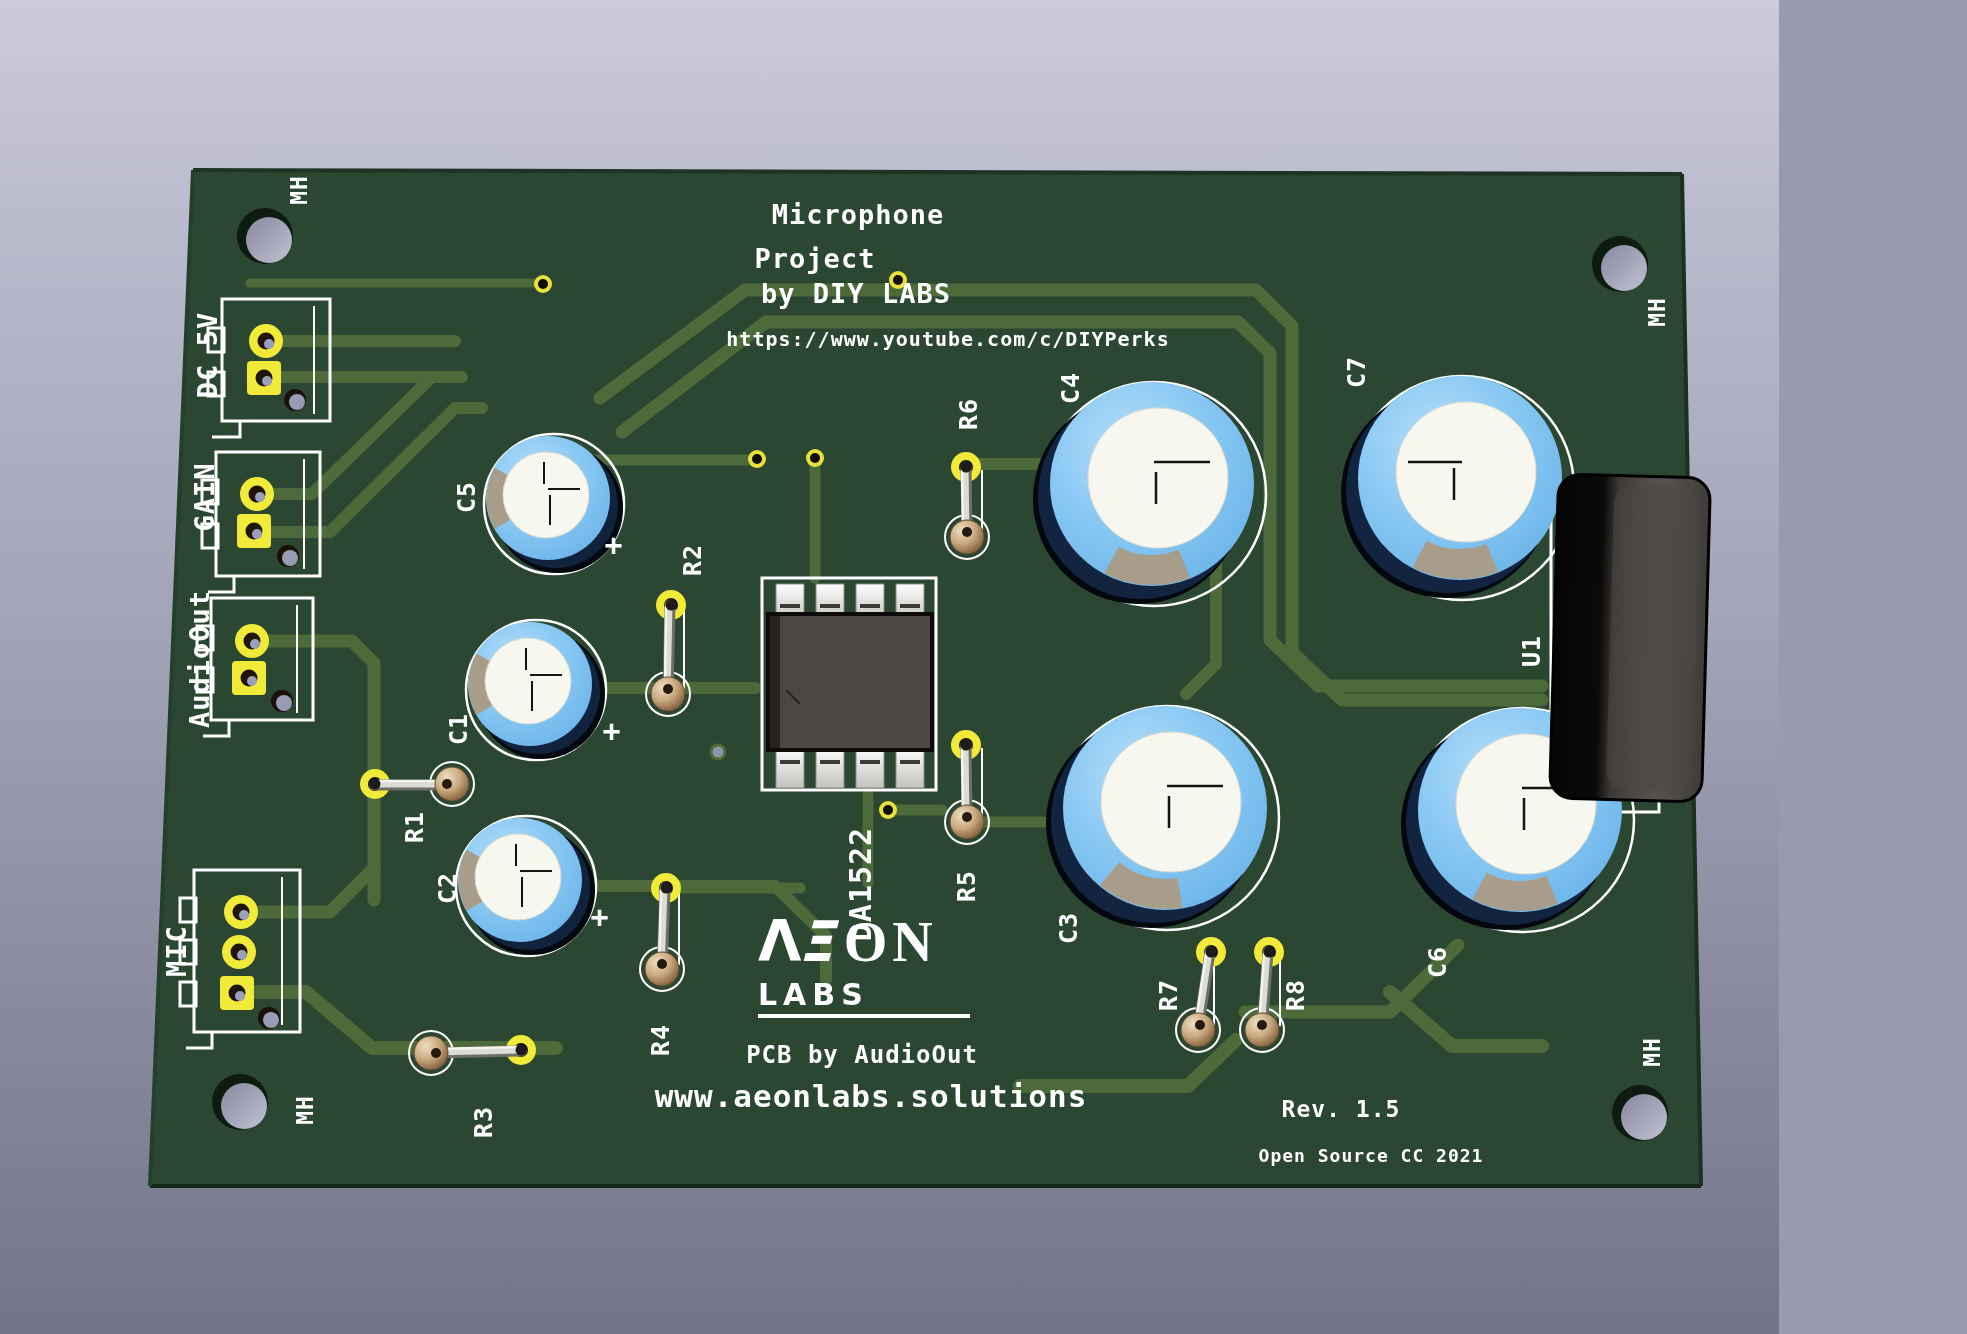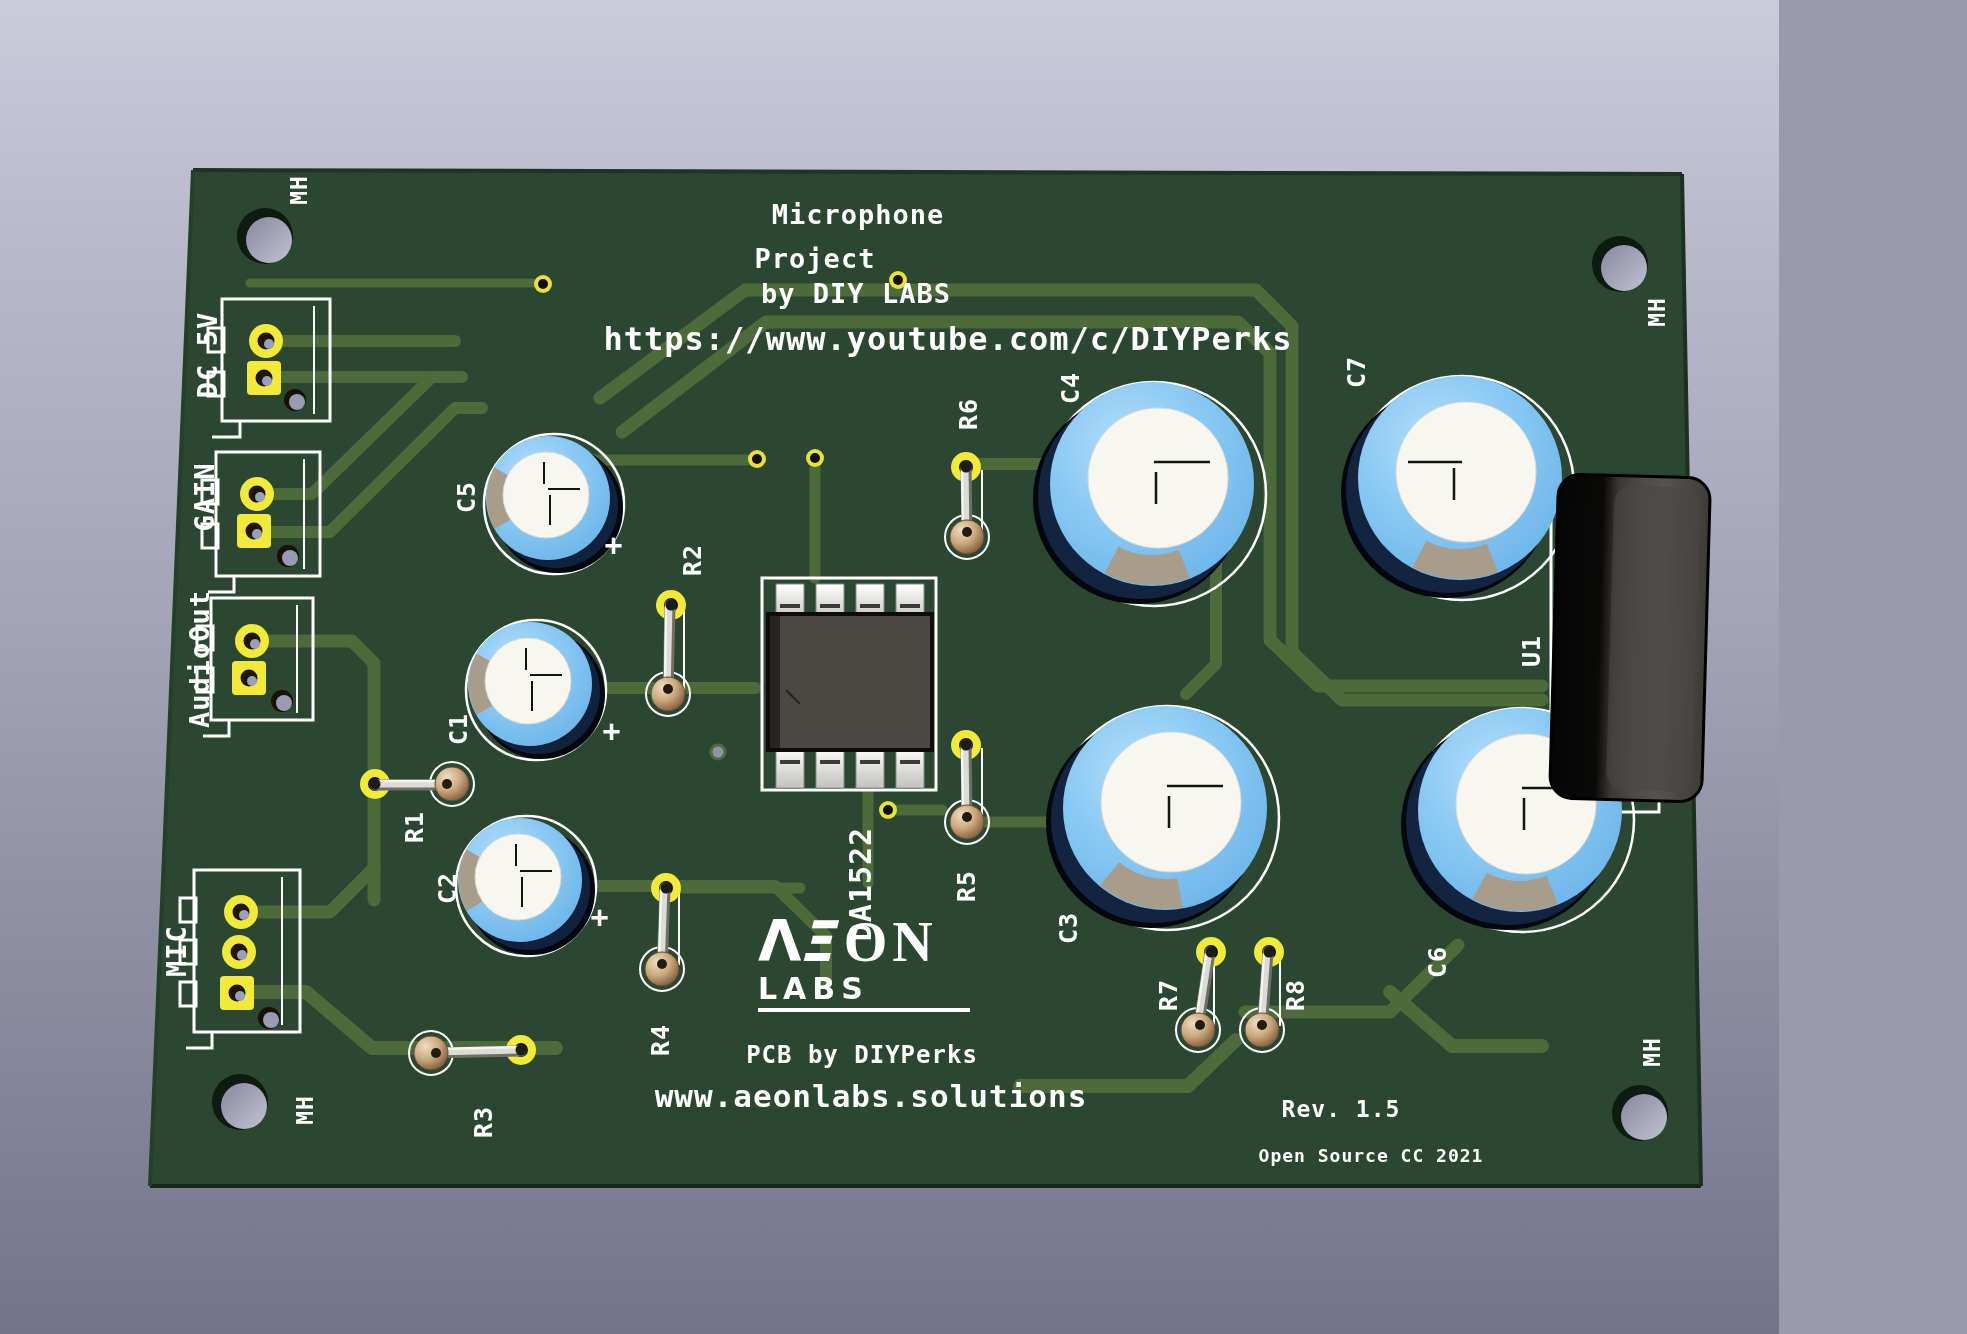--- a/index.html
+++ b/index.html
@@ -7,21 +7,21 @@
          background:linear-gradient(180deg,#cbcbdc 0%,#b9b9cc 18%,#a5a5ba 45%,#8d8da2 72%,#73738a 100%);
          font-family:"DejaVu Sans Mono",monospace;}
   #boardsvg{position:absolute;left:0;top:0;}
   .lbl{position:absolute;color:#ffffff;font:bold 26px "DejaVu Sans Mono",monospace;
        transform:translate(-50%,-50%);white-space:nowrap;letter-spacing:1px;line-height:1;}
   .rot{transform:translate(-50%,-50%) rotate(-90deg);}
   #logo{position:absolute;left:758px;top:914px;color:#fff;}
   .logo-word{font:900 56px "DejaVu Sans",sans-serif;letter-spacing:0;line-height:1;}
   .logo-word .xi{display:inline-block;transform:skewX(-14deg);margin:0 5px 0 2px;}
   .logo-word .on{letter-spacing:5px;font-family:Liberation Serif, serif;}
-  .logo-labs{font:800 30px "DejaVu Sans",sans-serif;letter-spacing:6px;line-height:1;margin-top:4px;}
+  .logo-labs{font:800 30px "DejaVu Sans",sans-serif;letter-spacing:6px;line-height:1;margin-top:10px;}
   .logo-underline{width:212px;height:4px;background:#fff;margin-top:4px;}
 </style>
 </head>
 <body>
 
 <div id="stage">
 
 <svg id="boardsvg" width="1967" height="1334" viewBox="0 0 1967 1334">
   <defs>
     <clipPath id="boardclip">
@@ -426,21 +426,21 @@
 
   <g transform="rotate(1.6 1630 640)">
     <rect x="1554" y="476" width="152" height="324" rx="22" fill="url(#u1Grad)" stroke="#000000" stroke-width="3"></rect>
     <rect x="1610" y="486" width="86" height="304" rx="18" fill="#4a4745" opacity="0.55"></rect>
   </g>
 </svg>
 
 <div class="lbl" style="left:858px;top:214px;font-size:27px">Microphone</div>
 <div class="lbl" style="left:815px;top:258px;font-size:27px">Project</div>
 <div class="lbl" style="left:856px;top:293px;font-size:27px">by DIY LABS</div>
-<div class="lbl" style="left:948px;top:339px;font-size:32px">https://www.youtube.com/c/DIYPerks</div>
+<div class="lbl" style="left:948px;top:339px;font-size:20px">https://www.youtube.com/c/DIYPerks</div>
 
 <div class="lbl rot" style="left:207px;top:355px;font-size:27px">DC 5V</div>
 <div class="lbl rot" style="left:204px;top:497px;font-size:27px">GAIN</div>
 <div class="lbl rot" style="left:199px;top:659px;font-size:27px">AudioOut</div>
 <div class="lbl rot" style="left:176px;top:951px;font-size:27px">MIC</div>
 
 <div class="lbl rot" style="left:299px;top:190px;font-size:23px">MH</div>
 <div class="lbl rot" style="left:1657px;top:312px;font-size:23px">MH</div>
 <div class="lbl rot" style="left:305px;top:1110px;font-size:23px">MH</div>
 <div class="lbl rot" style="left:1652px;top:1052px;font-size:23px">MH</div>
@@ -468,18 +468,18 @@
 <div class="lbl" style="left:614px;top:545px;font-size:30px">+</div>
 <div class="lbl" style="left:612px;top:731px;font-size:30px">+</div>
 <div class="lbl" style="left:600px;top:917px;font-size:30px">+</div>
 
 <div id="logo">
   <div class="logo-word"><span>Λ</span><span class="xi">Ξ</span><span class="on">ON</span></div>
   <div class="logo-labs">LABS</div>
   <div class="logo-underline"></div>
 </div>
 
-<div class="lbl" style="left:862px;top:1055px;font-size:24px">PCB by DIYPerks</div>
+<div class="lbl" style="left:862px;top:1055px;font-size:24px">PCB by AudioOut</div>
 <div class="lbl" style="left:871px;top:1096px;font-size:31px">www.aeonlabs.solutions</div>
 <div class="lbl" style="left:1341px;top:1109px;font-size:23px">Rev. 1.5</div>
 <div class="lbl" style="left:1371px;top:1156px;font-size:18px">Open Source CC 2021</div>
 
 </div>
 
 </body></html>

